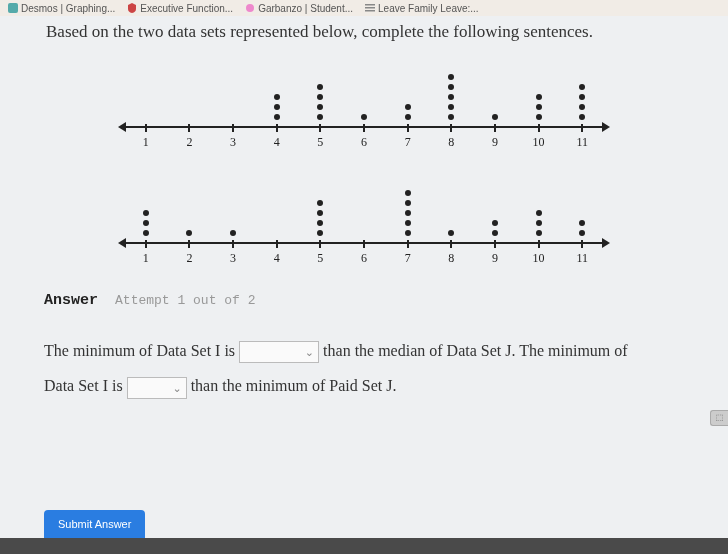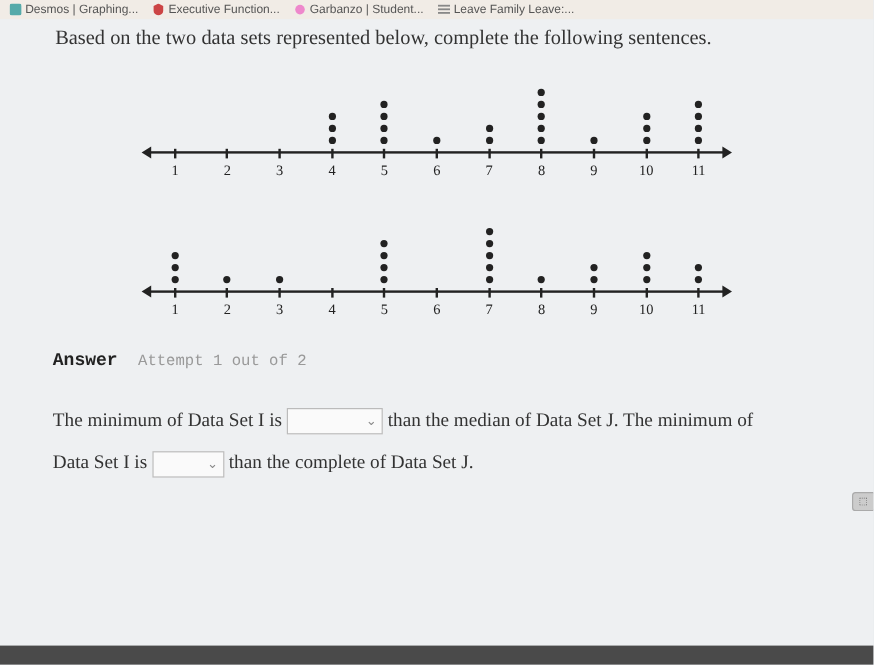--- a/index.html
+++ b/index.html
@@ -308,20 +308,21 @@
     <div class="answer-header">
       <span class="lbl">Answer</span>
       <span class="attempt">Attempt 1 out of 2</span>
     </div>
     <div class="sentence">
       <span>The minimum of Data Set I is </span>
       <span class="dropdown">⌄</span>
       <span> than the median of Data Set J. The minimum of</span><br>
       <span>Data Set I is </span>
       <span class="dropdown small">⌄</span>
-      <span> than the complete of Data Set J.</span>
+      <span> than the minimum of Paid Set J.</span>
     </div>
   </div>
 
+  <div class="submit">Submit Answer</div>
   <div class="side-badge">⬚</div>
 </div>
 
 <div class="bottom-bar"></div>
 
 </body></html>

